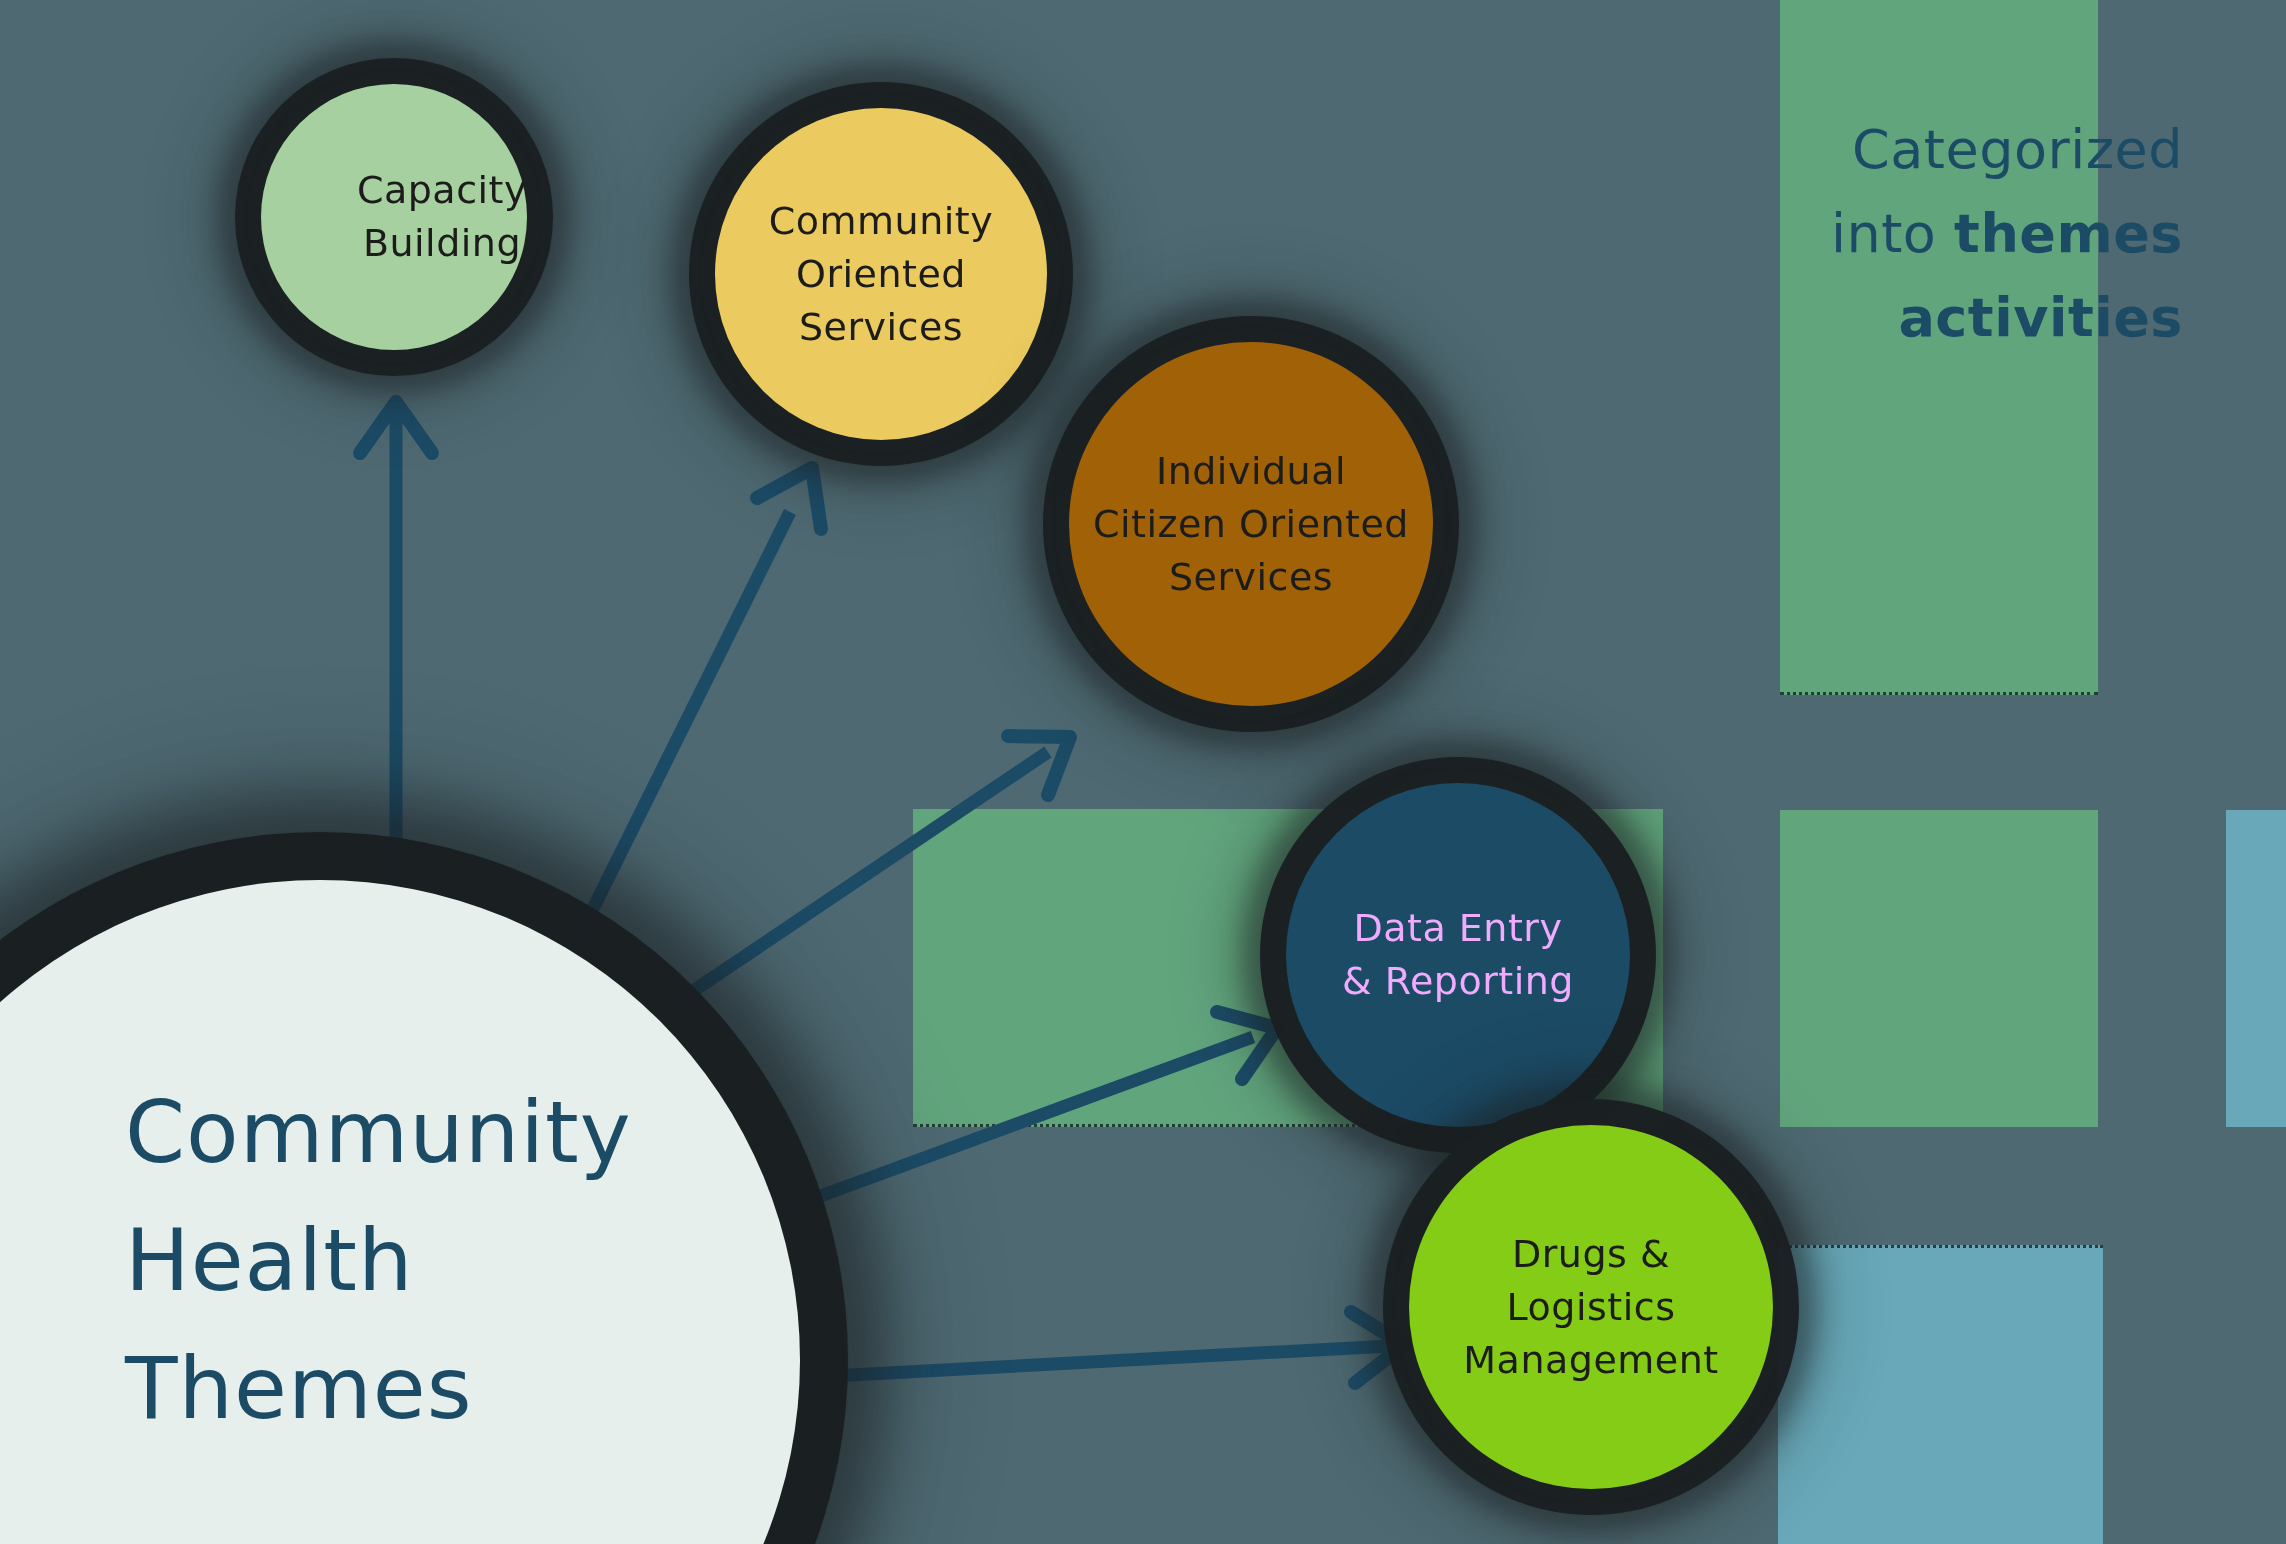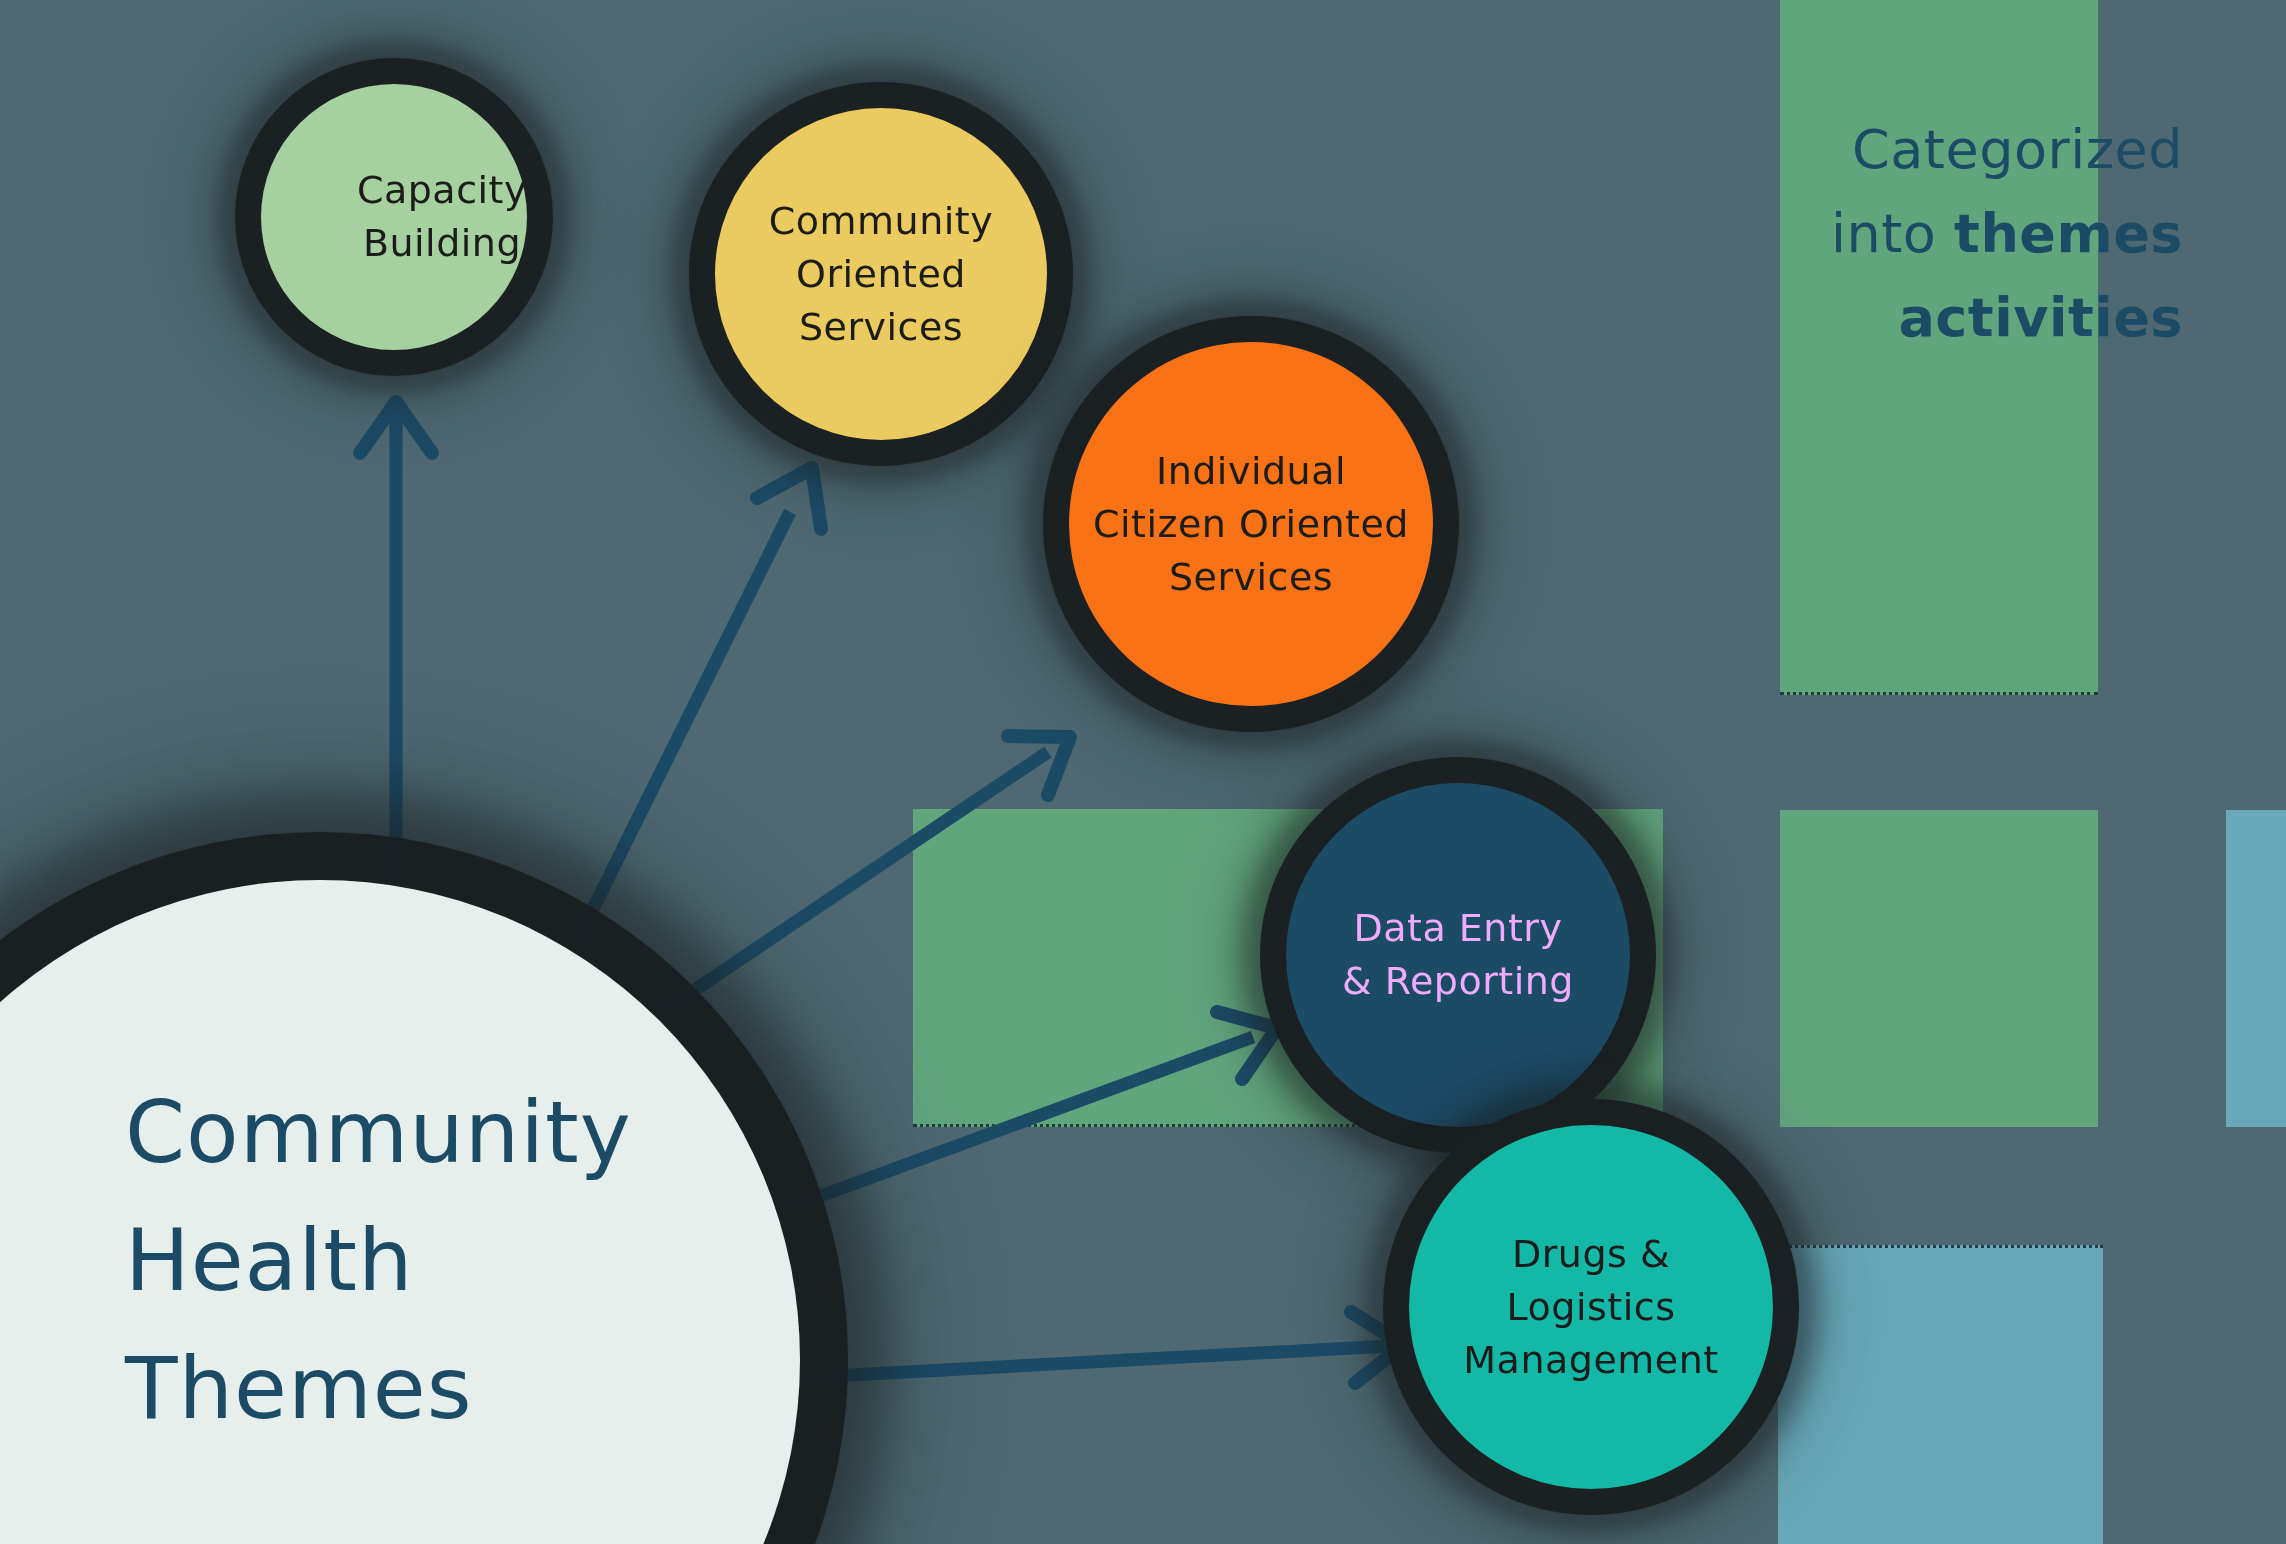--- a/index.html
+++ b/index.html
@@ -33,24 +33,24 @@
                0 0 26px 44px rgba(26,31,33,.50),
                0 0 60px 62px rgba(26,31,33,.18);
   }
   .bubble .lbl{
     white-space:pre-line;
     font-size:38px;line-height:53px;color:#1c1c1a;
     letter-spacing:.5px;
   }
   .b-capacity{left:261px;top:84px;width:266px;height:266px;background:#a7d0a0;justify-content:flex-end;}
   .b-services{left:715px;top:108px;width:332px;height:332px;background:#ebcb5f;}
-  .b-individual{left:1069px;top:342px;width:364px;height:364px;background:#f97316;}
+  .b-individual{left:1069px;top:342px;width:364px;height:364px;background:#a16207;}
   .b-data{left:1286px;top:783px;width:344px;height:344px;background:#1c4b66;}
   .b-data .lbl{color:#f0abfc;}
-  .b-drugs{left:1409px;top:1125px;width:364px;height:364px;background:#14b8a6;}
+  .b-drugs{left:1409px;top:1125px;width:364px;height:364px;background:#84cc16;}
   
   .b-hub{
     left:-160px;top:880px;width:960px;height:960px;background:#e7efec;
     box-shadow:0 0 0 48px rgba(26,31,33,.97),
                0 0 55px 85px rgba(26,31,33,.55),
                0 0 110px 110px rgba(26,31,33,.20);
     z-index:4;
   }
   .b-hub .lbl{
     position:absolute;left:285px;top:188px;text-align:left;

